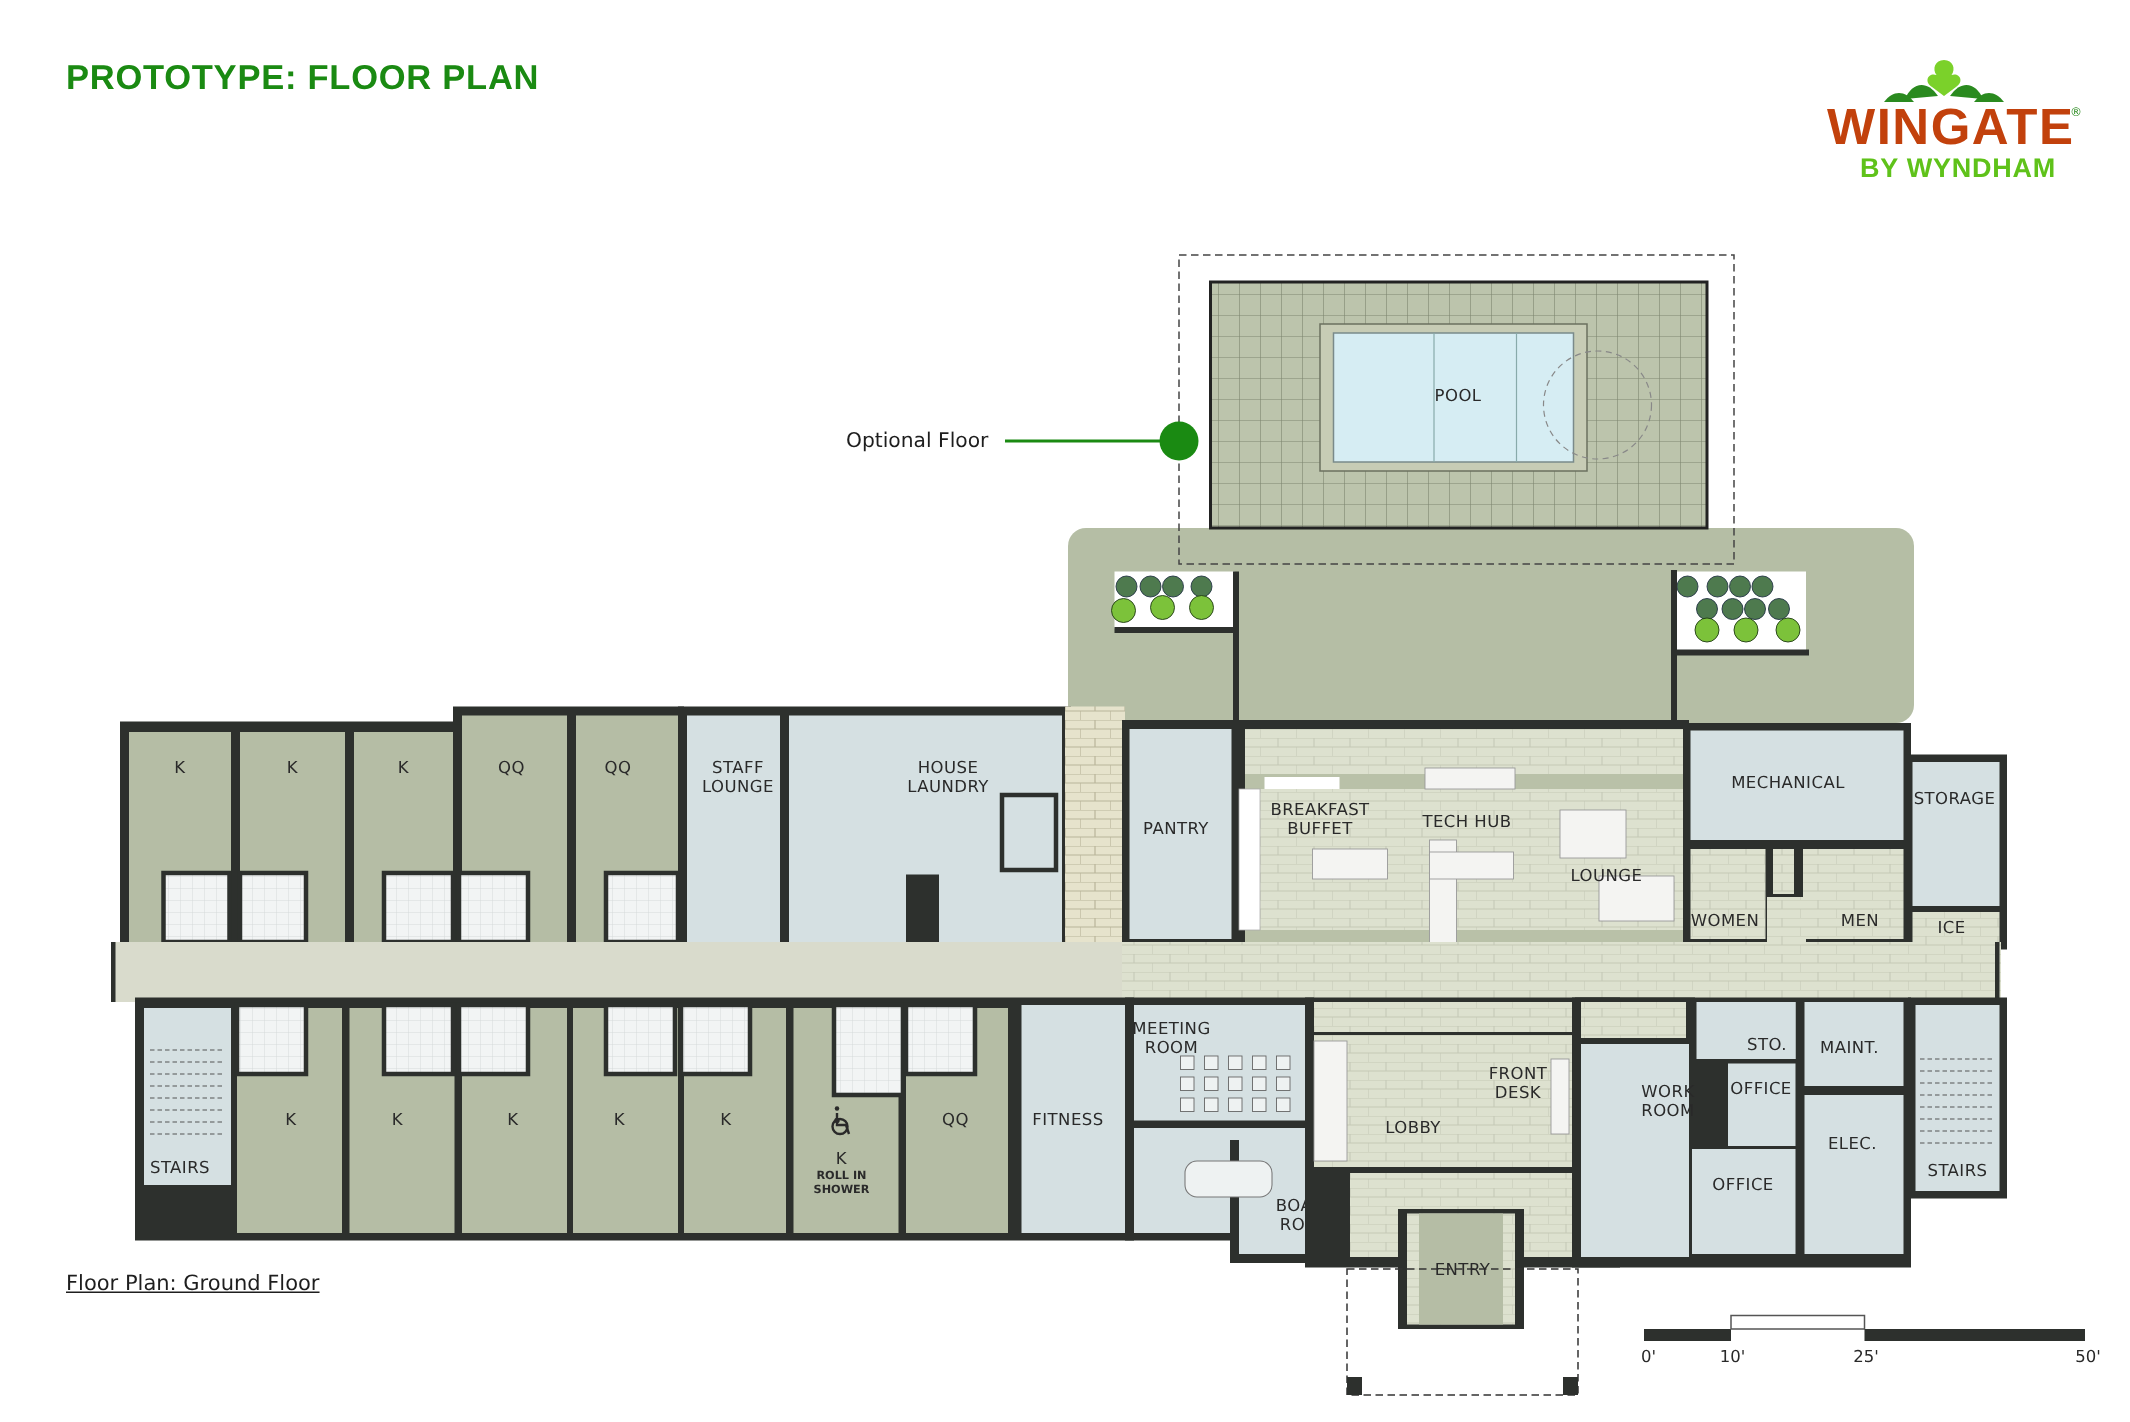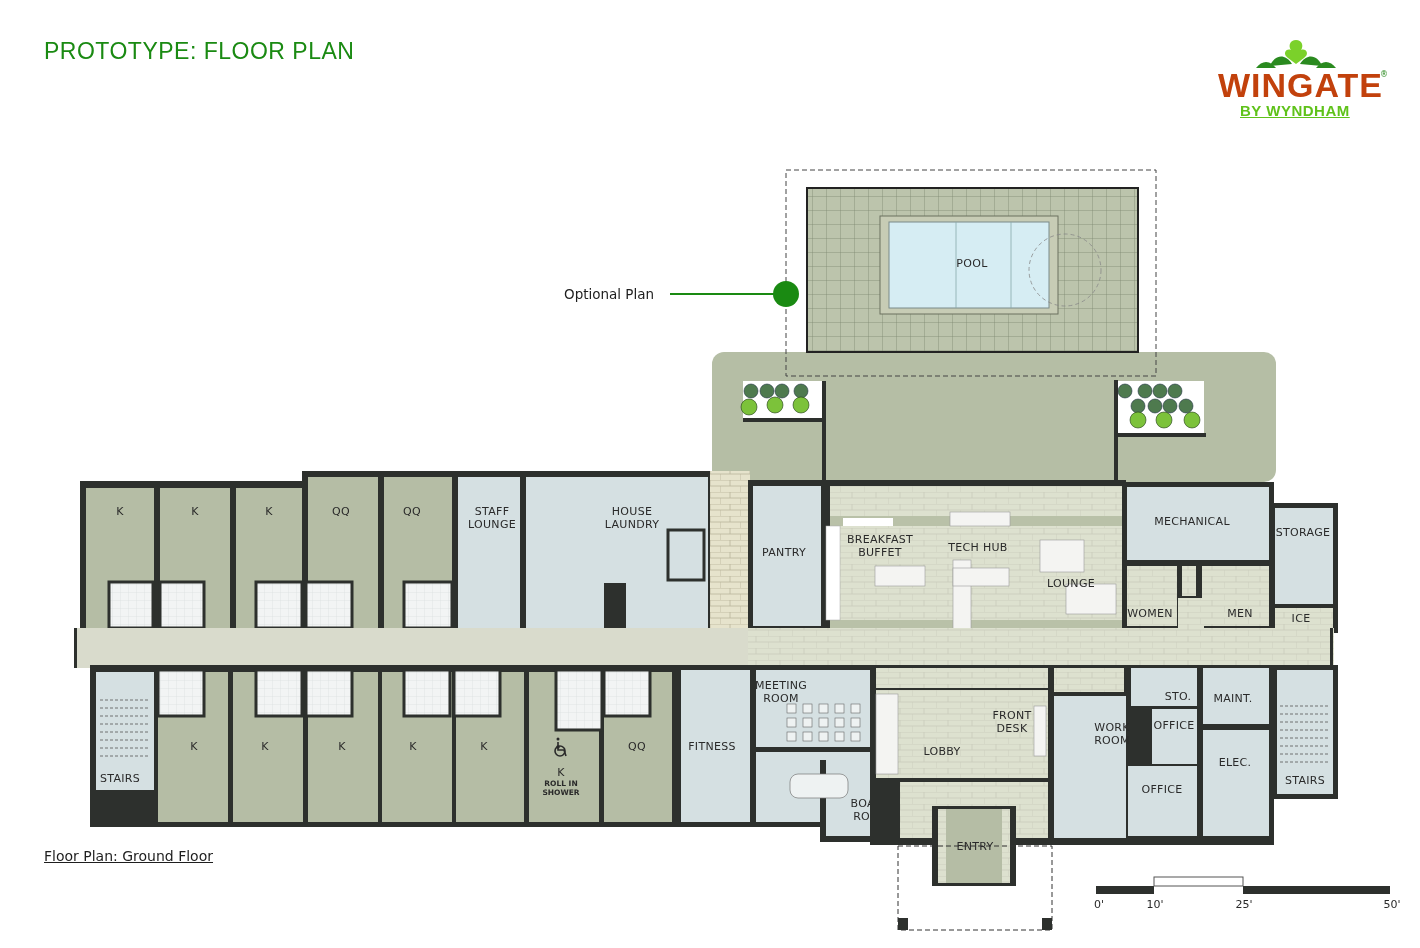--- a/index.html
+++ b/index.html
@@ -1,20 +1,20 @@
 <!DOCTYPE html>
 <html><head>
 <meta charset="utf-8">
 <style>
   html,body{margin:0;padding:0;background:#fff;}
   body{width:1420px;height:948px;position:relative;overflow:hidden;font-family:"DejaVu Sans",sans-serif;}
-  .title{position:absolute;left:44px;top:38px;font-family:"Liberation Sans",sans-serif;font-weight:normal;font-size:23px;color:#1a8a12;letter-spacing:0.5px;}
+  .title{position:absolute;left:44px;top:38px;font-family:"Liberation Sans",sans-serif;font-weight:bold;font-size:23px;color:#1a8a12;letter-spacing:0.5px;}
   .logo{position:absolute;left:1212px;top:38px;width:180px;height:82px;}
   .logo-word{position:absolute;left:6px;top:28px;font-family:"Liberation Sans",sans-serif;font-weight:bold;font-size:34px;color:#c2410c;letter-spacing:1px;}
-  .logo-sub{position:absolute;left:28px;top:64px;font-family:"Liberation Sans",sans-serif;font-weight:bold;font-size:15px;color:#5fc21a;letter-spacing:0.5px;text-decoration:underline;}
+  .logo-sub{position:absolute;left:28px;top:64px;font-family:"Liberation Sans",sans-serif;font-weight:bold;font-size:18px;color:#5fc21a;letter-spacing:0.5px;}
   .logo-reg{position:absolute;left:168px;top:32px;font-size:8px;color:#2a8a1f;}
   .caption{position:absolute;left:44px;top:848px;font-size:14px;color:#1e1e1e;font-family:"DejaVu Sans",sans-serif;text-decoration:underline;}
   .callout{position:absolute;left:564px;top:286px;font-size:13.5px;color:#1e1e1e;}
   svg.plan{position:absolute;left:0;top:0;}
   .rl{font-family:"DejaVu Sans",sans-serif;font-size:11px;fill:#2a2a2a;text-anchor:middle;letter-spacing:0.3px;}
   .rls{font-family:"DejaVu Sans",sans-serif;font-size:7.5px;fill:#2a2a2a;text-anchor:middle;font-weight:bold;}
   .sc{font-family:"DejaVu Sans",sans-serif;font-size:11px;fill:#2a2a2a;text-anchor:middle;}
 </style>
 </head>
 <body>
@@ -27,21 +27,21 @@
     <path d="M58 28 C62 18 72 14 80 26 Z" fill="#2a8a1f"></path>
     <path d="M110 28 C106 18 96 14 88 26 Z" fill="#2a8a1f"></path>
     <path d="M44 30 C50 22 58 22 64 30 Z" fill="#2a8a1f"></path>
     <path d="M124 30 C118 22 110 22 104 30 Z" fill="#2a8a1f"></path>
   </svg>
   <div class="logo-word">WINGATE</div>
   <div class="logo-reg">®</div>
   <div class="logo-sub">BY WYNDHAM</div>
 </div>
 
-<div class="callout">Optional Plan</div>
+<div class="callout">Optional Floor</div>
 
 <svg class="plan" width="1420" height="948">
   <defs>
     <pattern id="tile" width="14" height="14" patternUnits="userSpaceOnUse">
       <rect width="14" height="14" fill="#bcc4ac"></rect>
       <path d="M14 0 L0 0 0 14" fill="none" stroke="#7e8670" stroke-width="0.8"></path>
     </pattern>
     <pattern id="brick" width="20" height="12" patternUnits="userSpaceOnUse">
       <rect width="20" height="12" fill="#e6e3cc"></rect>
       <path d="M0 0 H20 M0 6 H20 M10 0 V6 M0 6 V12" fill="none" stroke="#b9b59a" stroke-width="0.8"></path>

